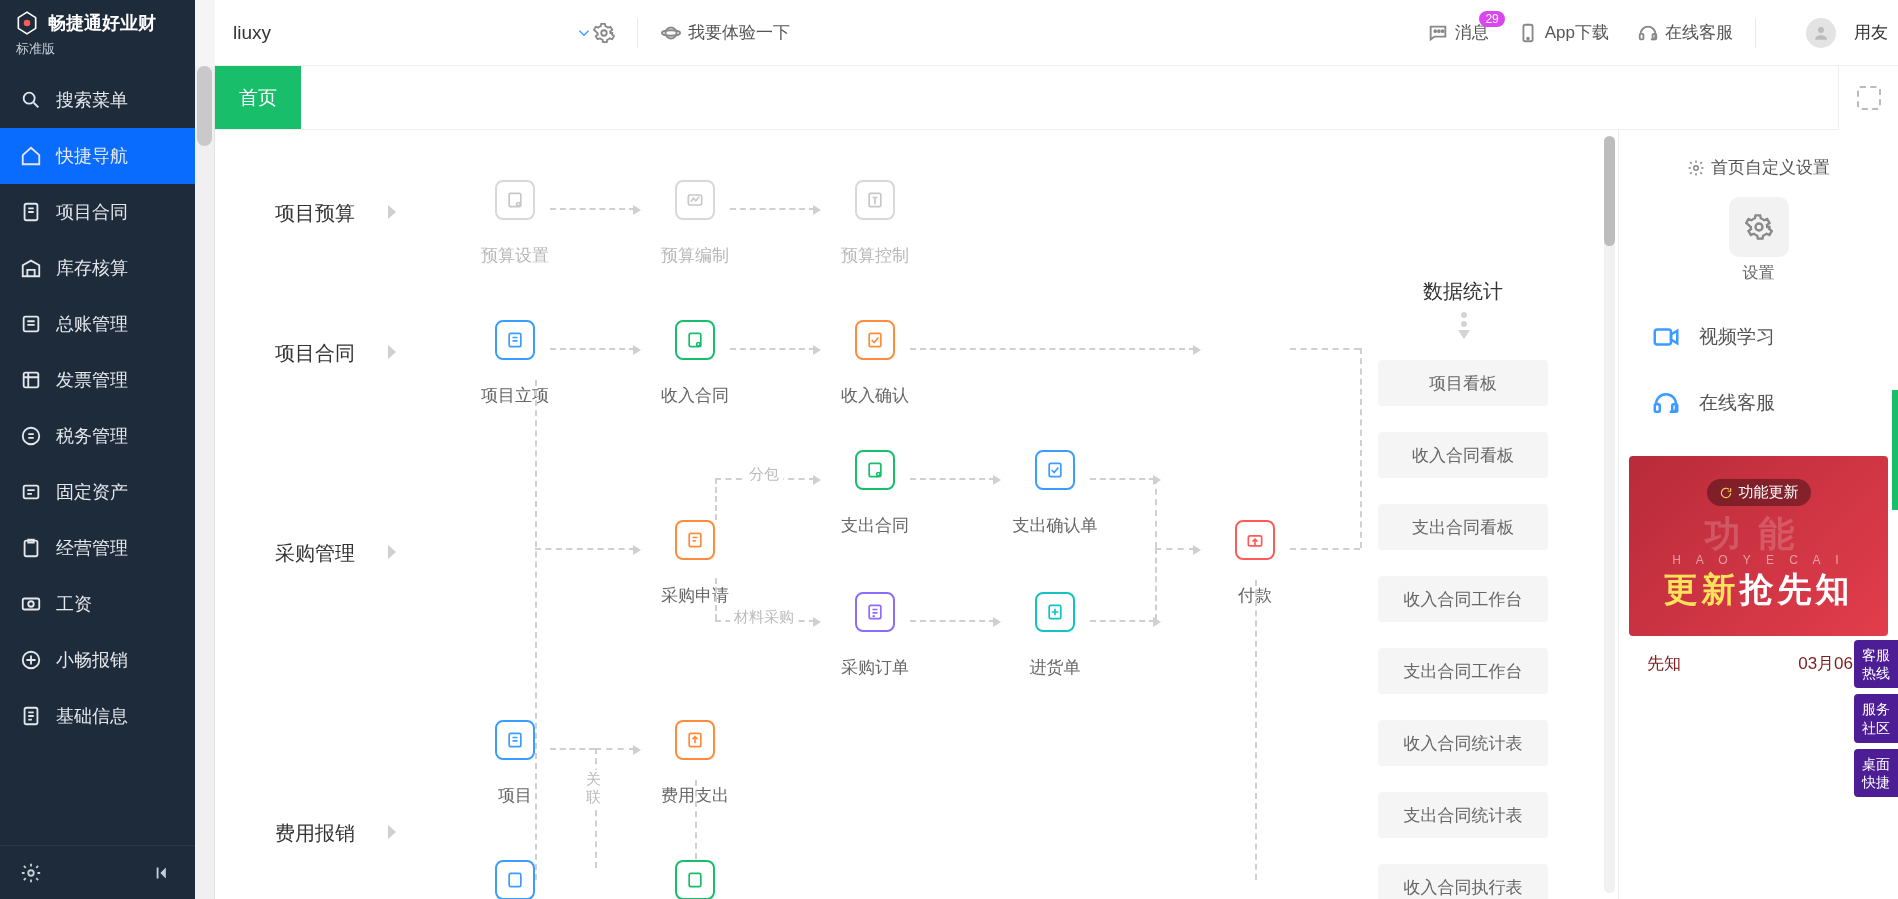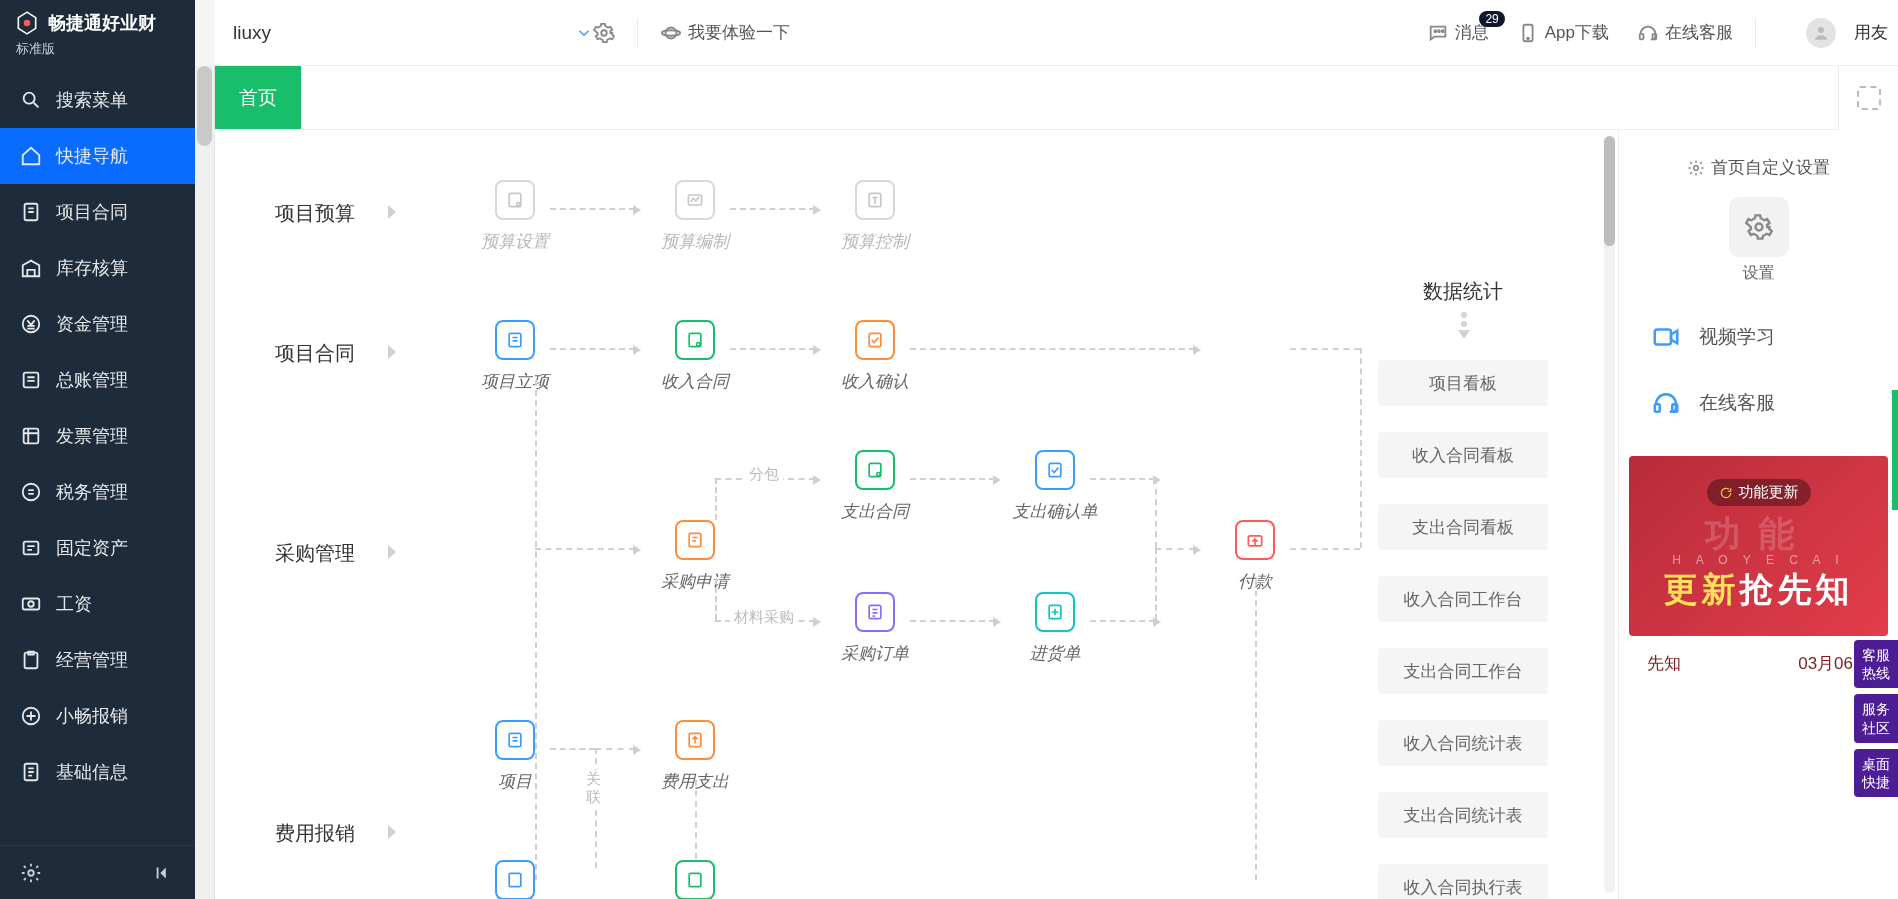--- a/index.html
+++ b/index.html
@@ -8,21 +8,21 @@
 
 .topbar { position:absolute; left:215px; right:0; top:0; height:66px; background:#fff; border-bottom:1px solid #eee; display:flex; align-items:center; padding:0 10px 0 18px; }
 .tenant { display:flex; align-items:center; gap:10px; width:360px; }
 .tenant-name { font-size:19px; color:#333; flex:1; }
 .chev { width:18px; height:18px; color:#409eff; }
 .top-icon { width:22px; height:22px; color:#888; }
 .divider-v { width:1px; height:30px; background:#e9e9e9; margin:0 22px; }
 .try { display:flex; align-items:center; gap:6px; color:#555; font-size:17px; }
 .topbar .spacer { flex:1; }
 .top-action { display:flex; align-items:center; gap:6px; color:#555; font-size:17px; margin-left:28px; position:relative; }
-.badge { position:absolute; top:-10px; right:-16px; background:#0f172a; color:#fff; font-size:12px; border-radius:10px; padding:1px 6px; }
+.badge { position:absolute; top:-10px; right:-16px; background:#d946ef; color:#fff; font-size:12px; border-radius:10px; padding:1px 6px; }
 .avatar { width:30px; height:30px; border-radius:50%; background:#e3e3e3; display:flex; align-items:center; justify-content:center; color:#bbb; margin-left:28px; }
 .username { margin-left:18px; font-size:17px; }
 
 
 .sidebar { position:absolute; left:0; top:0; bottom:0; width:195px; background:#1e2b3a; color:#fff; display:flex; flex-direction:column; }
 .brand { display:flex; align-items:center; gap:8px; padding:10px 14px 4px; }
 .brand-logo { width:26px; height:26px; }
 .brand-title { font-size:18px; font-weight:600;font-family:Liberation Serif, serif; }
 .edition { font-size:13px; padding:0 16px 14px; color:#c7cfd8; }
 .nav { flex:1; overflow:auto; }
@@ -41,21 +41,21 @@
 
 
 .canvas-wrap { position:absolute; left:215px; right:0; top:130px; bottom:0; display:flex; }
 .canvas { position:relative; flex:1; background:#fff; overflow:hidden; }
 .scroll-v { position:absolute; right:3px; top:6px; bottom:6px; width:11px; background:#f1f1f1; border-radius:6px; }
 .scroll-v .thumb { position:absolute; left:0; right:0; top:0; height:110px; background:#bdbdbd; border-radius:6px; }
 
 .row-title { position:absolute; font-size:20px; color:#333; }
 .row-arrow { position:absolute; color:#d0d0d0; }
 
-.node { position:absolute; width:120px; display:flex; flex-direction:column; align-items:center; gap:10px;font-style:italic; }
+.node { position:absolute; width:120px; display:flex; flex-direction:column; align-items:center; gap:24px; }
 .node .box { width:40px; height:40px; border:2px solid; border-radius:8px; display:flex; align-items:center; justify-content:center; background:#fff; }
 .node .box svg { width:20px; height:20px; }
 .node .lbl { font-size:17px; color:#666; }
 .node.dis .box { border-color:#d8d8d8; color:#c7c7c7; }
 .node.dis .lbl { color:#b7b7b7; }
 .blue  .box{border-color:#3c9cff;color:#3c9cff;}
 .green .box{border-color:#19be6b;color:#19be6b;}
 .orange .box{border-color:#ff8b3d;color:#ff8b3d;}
 .red   .box{border-color:#ff5a5a;color:#ff5a5a;}
 .teal  .box{border-color:#13c2c2;color:#13c2c2;}
@@ -130,27 +130,20 @@
       </div>
     <div class="nav-item">
         <svg class="nav-icon" viewBox="0 0 24 24" fill="none" stroke="currentColor" stroke-width="2">
           <path d="M3 9l9-5 9 5v12H3z"></path>
           <path d="M8 21v-7h8v7"></path>
         </svg>
         <span>库存核算</span>
       </div>
     <div class="nav-item">
         <svg class="nav-icon" viewBox="0 0 24 24" fill="none" stroke="currentColor" stroke-width="2">
-          <circle cx="12" cy="12" r="9"></circle>
-          <path d="M8 8l4 5 4-5M8 14h8M8 17h8"></path>
-        </svg>
-        <span>资金管理</span>
-      </div>
-    <div class="nav-item">
-        <svg class="nav-icon" viewBox="0 0 24 24" fill="none" stroke="currentColor" stroke-width="2">
           <rect x="4" y="4" width="16" height="16" rx="2"></rect>
           <path d="M8 9h8M8 13h8"></path>
         </svg>
         <span>总账管理</span>
       </div>
     <div class="nav-item">
         <svg class="nav-icon" viewBox="0 0 24 24" fill="none" stroke="currentColor" stroke-width="2">
           <rect x="4" y="4" width="16" height="16" rx="2"></rect>
           <path d="M4 9h16M9 4v16"></path>
         </svg>
@@ -165,31 +158,31 @@
       </div>
     <div class="nav-item">
         <svg class="nav-icon" viewBox="0 0 24 24" fill="none" stroke="currentColor" stroke-width="2">
           <rect x="4" y="5" width="16" height="14" rx="2"></rect>
           <path d="M8 10h8M8 14h5"></path>
         </svg>
         <span>固定资产</span>
       </div>
     <div class="nav-item">
         <svg class="nav-icon" viewBox="0 0 24 24" fill="none" stroke="currentColor" stroke-width="2">
+          <rect x="5" y="4" width="14" height="17" rx="2"></rect>
+          <path d="M9 3h6v3H9z"></path>
+        </svg>
+        <span>经营管理</span>
+      </div>
+    <div class="nav-item">
+        <svg class="nav-icon" viewBox="0 0 24 24" fill="none" stroke="currentColor" stroke-width="2">
           <rect x="3" y="6" width="18" height="12" rx="2"></rect>
           <circle cx="12" cy="12" r="3"></circle>
         </svg>
         <span>工资</span>
-      </div>
-    <div class="nav-item">
-        <svg class="nav-icon" viewBox="0 0 24 24" fill="none" stroke="currentColor" stroke-width="2">
-          <rect x="5" y="4" width="14" height="17" rx="2"></rect>
-          <path d="M9 3h6v3H9z"></path>
-        </svg>
-        <span>经营管理</span>
       </div>
     <div class="nav-item">
         <svg class="nav-icon" viewBox="0 0 24 24" fill="none" stroke="currentColor" stroke-width="2">
           <circle cx="12" cy="12" r="9"></circle>
           <path d="M12 7v10M7 12h10"></path>
         </svg>
         <span>小畅报销</span>
       </div>
     <div class="nav-item">
         <svg class="nav-icon" viewBox="0 0 24 24" fill="none" stroke="currentColor" stroke-width="2">

